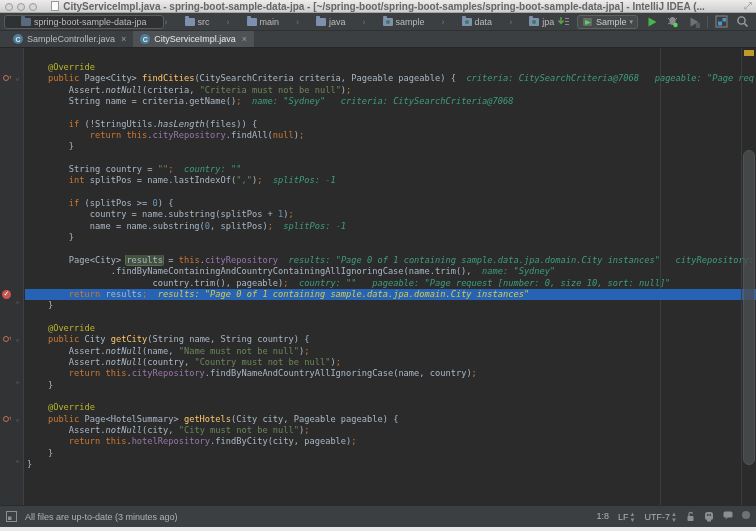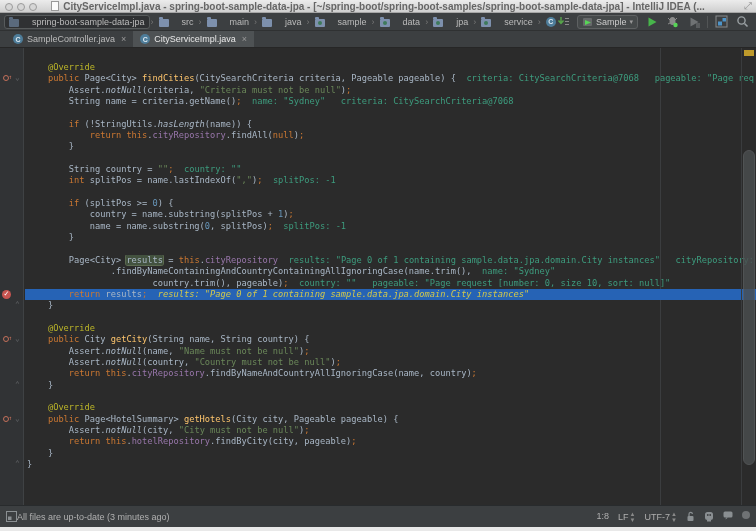--- a/index.html
+++ b/index.html
@@ -10,21 +10,21 @@
   .titlebar{height:13px;flex:none;background:linear-gradient(#ececec,#cfcfcf);border-bottom:1px solid #a6a6a6;position:relative;display:flex;align-items:center}
   .traffic{position:absolute;left:5px;top:3px;display:flex;gap:4px}
   .tl{width:8px;height:8px;border-radius:50%;background:#d6d6d6;border:1px solid #9b9b9b}
   .title-center{flex:1;display:flex;justify-content:center;align-items:center;gap:4px;font-size:10px;font-weight:bold;color:#666;white-space:nowrap;overflow:hidden}
   .doc-icon{width:8px;height:10px;background:#fbfbfb;border:1px solid #999;flex:none}
   .fs-icon{position:absolute;right:4px;top:0;color:#8f8f8f;font-size:10px}
 
   
   .navbar{height:18px;flex:none;background:#3c3f41;border-bottom:1px solid #2f3132;display:flex;align-items:center;padding:0 4px}
   #breadcrumbs{display:flex;align-items:center;gap:1px;flex:1;overflow:hidden;white-space:nowrap}
-  .crumb{display:flex;align-items:flex-end;gap:13px;color:#bbb;font-size:9px;padding:1px 4px;flex:none}
+  .crumb{display:flex;align-items:flex-start;gap:3px;color:#bbb;font-size:9px;padding:1px 16px;flex:none}
   .crumb.first{background:#2f3133;border:1px solid #575b5c;border-radius:3px}
   .crumb-sep{color:#777;font-size:9px;flex:none}
   .i-folder{width:10px;height:8px;position:relative;background:#7d90ad;border-radius:1px;flex:none;margin-top:1px}
   .i-folder::before{content:"";position:absolute;top:-2px;left:0;width:4px;height:2px;background:#7d90ad;border-radius:1px 1px 0 0}
   .i-folder.pkg::after{content:"";position:absolute;left:3px;top:2px;width:4px;height:4px;border-radius:50%;background:#3e7a5a}
   .i-folder.proj{background:#5a6a7d}
   .i-folder.proj::before{background:#5a6a7d}
   .i-class{width:10px;height:10px;border-radius:50%;background:#4e7d9a;color:#dfeaf1;font-size:7px;font-weight:bold;display:flex;align-items:center;justify-content:center;flex:none}
   .nav-right{display:flex;align-items:center;gap:6px;flex:none;padding-right:2px}
   .tool-icon{width:15px;height:14px;display:flex;align-items:center;justify-content:center;flex:none}
@@ -48,37 +48,37 @@
   .code{flex:1;padding-left:2px;color:#a9b7c6;overflow:hidden}
   .line.exec .code{background:#2663b5}
   .c-t{color:#a9b7c6}
   .c-k{color:#cc7832}
   .c-s{color:#6a8759}
   .c-a{color:#bbb529}
   .c-d{color:#ffc66d;font-weight:normal}
   .c-f{color:#9876aa}
   .c-n{color:#6897bb}
   .c-i{color:#a9b7c6;font-style:italic}
-  .c-h{color:#3d9c7e;}
+  .c-h{color:#3d9c7e;font-style:italic}
   .c-he{color:#d3c84c;font-style:italic}
   .c-w{background:#43523f;border-radius:2px;box-shadow:0 0 0 1px #5c6b50}
   .icon-bp{position:absolute;left:2px;top:1px;width:9px;height:9px;border-radius:50%;background:#c75450}
   .icon-bp::after{content:"✓";position:absolute;left:1.5px;top:-1px;color:#fff;font-size:7px;font-family:"DejaVu Sans",sans-serif}
   .icon-ov{position:absolute;left:3px;top:2px;width:6px;height:6px;border:1px solid #c4705a;border-radius:50%}
   .icon-ov::after{content:"↑";position:absolute;right:-4px;top:-5px;font-size:6px;color:#c4705a}
   .icon-fold{position:absolute;left:15px;top:0;color:#606366;font-size:8px;line-height:10px;font-style:normal}
   .icon-fold.fs::after{content:"⌄"}
   .icon-fold.fe::after{content:"⌃"}
   .stripe{position:absolute;top:0;right:0;bottom:0;width:15px;border-left:1px solid #3a3c3e;z-index:3}
   .stripe-mark{position:absolute;top:2px;left:2px;width:10px;height:6px;background:#be9a2b}
   .thumb{position:absolute;left:1px;right:1px;top:102px;height:315px;background:#4b4e50;border:1px solid #5a5d5f;border-radius:6px;opacity:.8}
 
   
   .statusbar{height:22px;flex:none;background:#3c3f41;border-top:1px solid #282b2d;display:flex;align-items:center;padding:0 6px;font-size:9px;color:#b0b0b0}
-  .sb-left{display:flex;align-items:center;gap:0;flex:1;overflow:hidden;white-space:nowrap}
+  .sb-left{display:flex;align-items:center;gap:8px;flex:1;overflow:hidden;white-space:nowrap}
   .sb-right{display:flex;align-items:flex-start;gap:9px;flex:none}
   .sb-item{display:flex;align-items:center}
   .updown{font-size:6px;color:#8a8a8a;margin-left:1px;line-height:6px}
   .sb-circle{width:8px;height:8px;border-radius:50%;background:#6f7274}
   .bottomstrip{height:4px;flex:none;background:#e9e9e9}
   svg{display:block}
 </style>
 </head>
 <body>
 
@@ -213,21 +213,21 @@
 
   <div class="editor">
     <div class="gutter-col"></div>
     <div class="marginline"></div>
     <div id="code">
         <div class="line"><span class="gutter"></span><span class="code"><span class="c-t">    </span><span class="c-a">@Override</span></span></div>
         <div class="line"><span class="gutter"><span class="icon-ov"></span><span class="icon-fold fs"></span></span><span class="code"><span class="c-t">    </span><span class="c-k">public</span><span class="c-t"> Page&lt;City&gt; </span><span class="c-d">findCities</span><span class="c-t">(CitySearchCriteria criteria, Pageable pageable) {  </span><span class="c-h">criteria: CitySearchCriteria@7068   pageable: "Page req</span></span></div>
         <div class="line"><span class="gutter"></span><span class="code"><span class="c-t">        Assert.</span><span class="c-i">notNull</span><span class="c-t">(criteria, </span><span class="c-s">"Criteria must not be null"</span><span class="c-t">)</span><span class="c-k">;</span></span></div>
         <div class="line"><span class="gutter"></span><span class="code"><span class="c-t">        String name = criteria.getName()</span><span class="c-k">;</span><span class="c-t">  </span><span class="c-h">name: "Sydney"   criteria: CitySearchCriteria@7068</span></span></div>
         <div class="line"><span class="gutter"></span><span class="code"></span></div>
-        <div class="line"><span class="gutter"></span><span class="code"><span class="c-t">        </span><span class="c-k">if</span><span class="c-t"> (!StringUtils.</span><span class="c-i">hasLength</span><span class="c-t">(name)) {</span></span></div>
+        <div class="line"><span class="gutter"></span><span class="code"><span class="c-t">        </span><span class="c-k">if</span><span class="c-t"> (!StringUtils.</span><span class="c-i">hasLength</span><span class="c-t">(files)) {</span></span></div>
         <div class="line"><span class="gutter"></span><span class="code"><span class="c-t">            </span><span class="c-k">return</span><span class="c-t"> </span><span class="c-k">this</span><span class="c-t">.</span><span class="c-f">cityRepository</span><span class="c-t">.findAll(</span><span class="c-k">null</span><span class="c-t">)</span><span class="c-k">;</span></span></div>
         <div class="line"><span class="gutter"></span><span class="code"><span class="c-t">        }</span></span></div>
         <div class="line"><span class="gutter"></span><span class="code"></span></div>
         <div class="line"><span class="gutter"></span><span class="code"><span class="c-t">        String country = </span><span class="c-s">""</span><span class="c-k">;</span><span class="c-t">  </span><span class="c-h">country: ""</span></span></div>
         <div class="line"><span class="gutter"></span><span class="code"><span class="c-t">        </span><span class="c-k">int</span><span class="c-t"> splitPos = name.lastIndexOf(</span><span class="c-s">","</span><span class="c-t">)</span><span class="c-k">;</span><span class="c-t">  </span><span class="c-h">splitPos: -1</span></span></div>
         <div class="line"><span class="gutter"></span><span class="code"></span></div>
         <div class="line"><span class="gutter"></span><span class="code"><span class="c-t">        </span><span class="c-k">if</span><span class="c-t"> (splitPos &gt;= </span><span class="c-n">0</span><span class="c-t">) {</span></span></div>
         <div class="line"><span class="gutter"></span><span class="code"><span class="c-t">            country = name.substring(splitPos + </span><span class="c-n">1</span><span class="c-t">)</span><span class="c-k">;</span></span></div>
         <div class="line"><span class="gutter"></span><span class="code"><span class="c-t">            name = name.substring(</span><span class="c-n">0</span><span class="c-t">, splitPos)</span><span class="c-k">;</span><span class="c-t">  </span><span class="c-h">splitPos: -1</span></span></div>
         <div class="line"><span class="gutter"></span><span class="code"><span class="c-t">        }</span></span></div>

